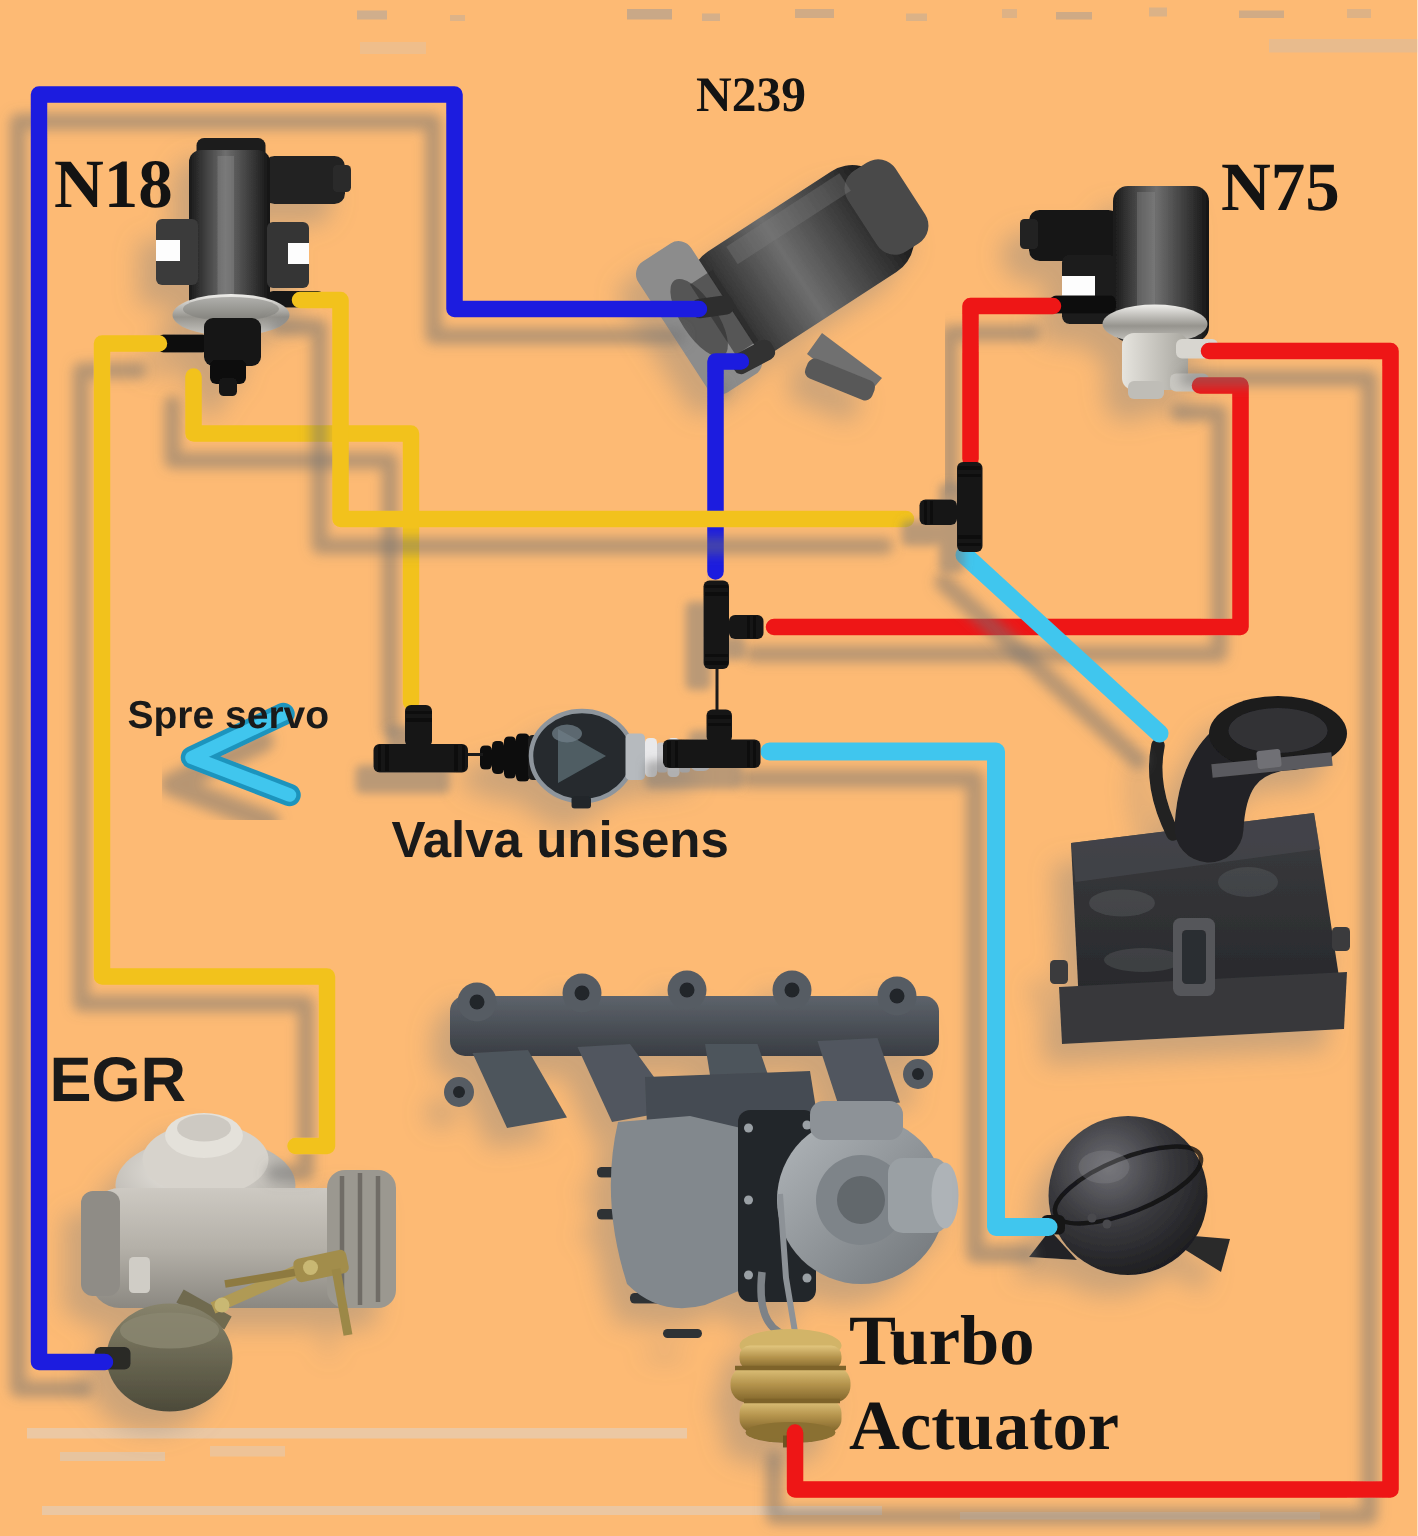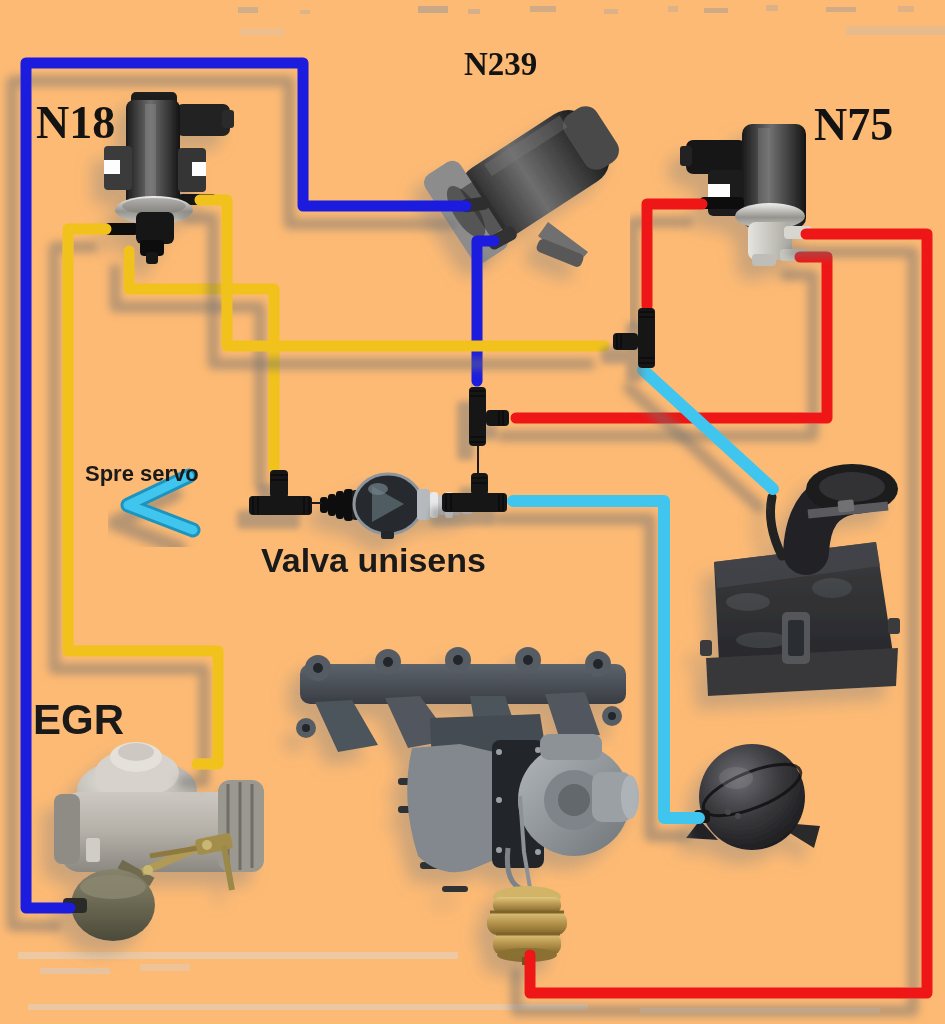--- a/index.html
+++ b/index.html
@@ -344,17 +344,21 @@
         <g filter="url(#hoseShadow)">
           <polyline points="189,476 128,505 193,530" fill="none" stroke="#1f94bd" stroke-width="15" stroke-linecap="round" stroke-linejoin="round"></polyline>
           <polyline points="189,476 128,505 193,530" fill="none" stroke="#41c6ee" stroke-width="9" stroke-linecap="round" stroke-linejoin="round"></polyline>
         </g>
       </g>
 </svg>
 
 <div class="lbl serif" style="left:36px;top:96px;font-size:46px">N18</div>
 <div class="lbl serif" style="left:464px;top:46px;font-size:33px">N239</div>
 <div class="lbl serif" style="left:814px;top:98px;font-size:46px">N75</div>
-<div class="lbl sans" style="left:85px;top:461px;font-size:22px">Spre servo</div>
+<div class="lbl sans" style="left:85px;top:461px;font-size:26px">Spre servo</div>
 <div class="lbl sans" style="left:261px;top:541px;font-size:34px">Valva unisens</div>
 <div class="lbl sans" style="left:33px;top:696px;font-size:42px">EGR</div>
-
+<div class="lbl serif" style="left:566px;top:866px;font-size:47px;line-height:57px">
+  <div>Turbo</div>
+  <div>Actuator</div>
 </div>
 
+</div>
+
 </body></html>

